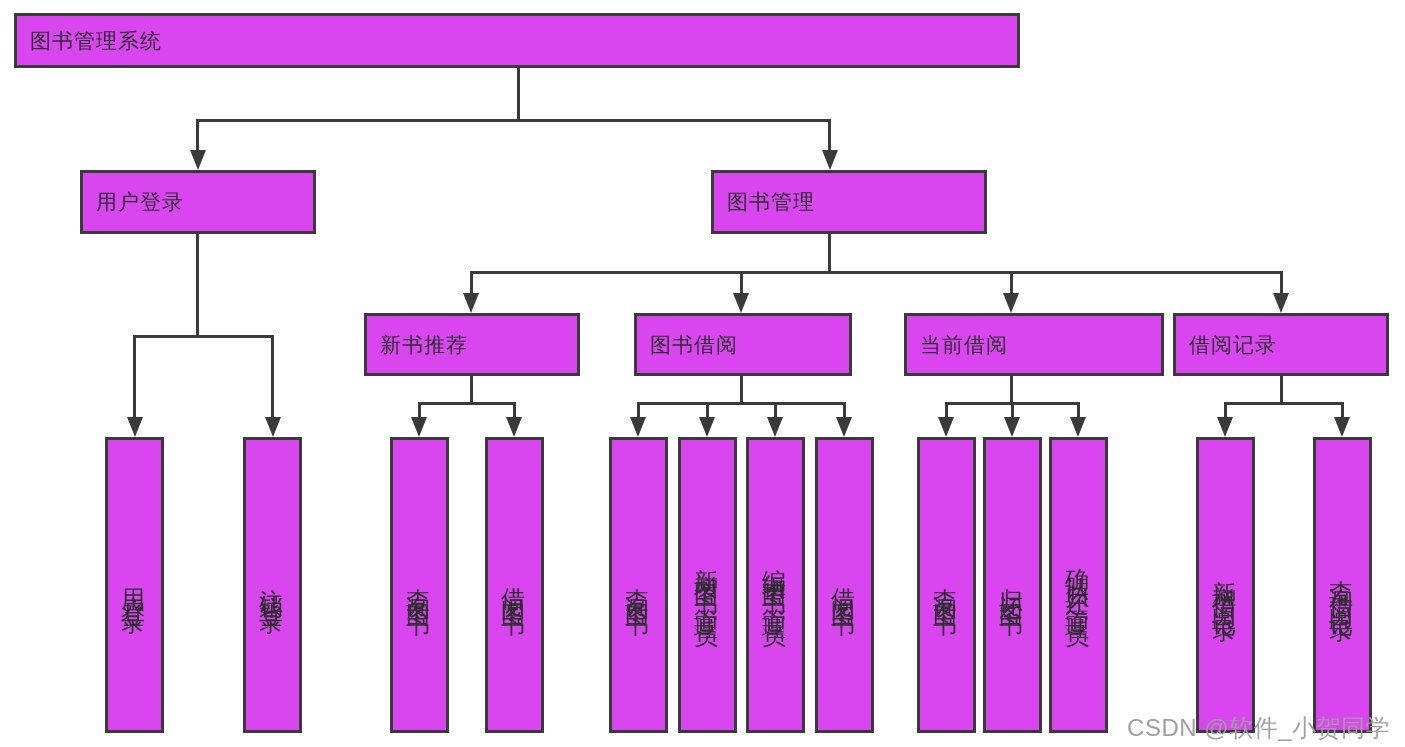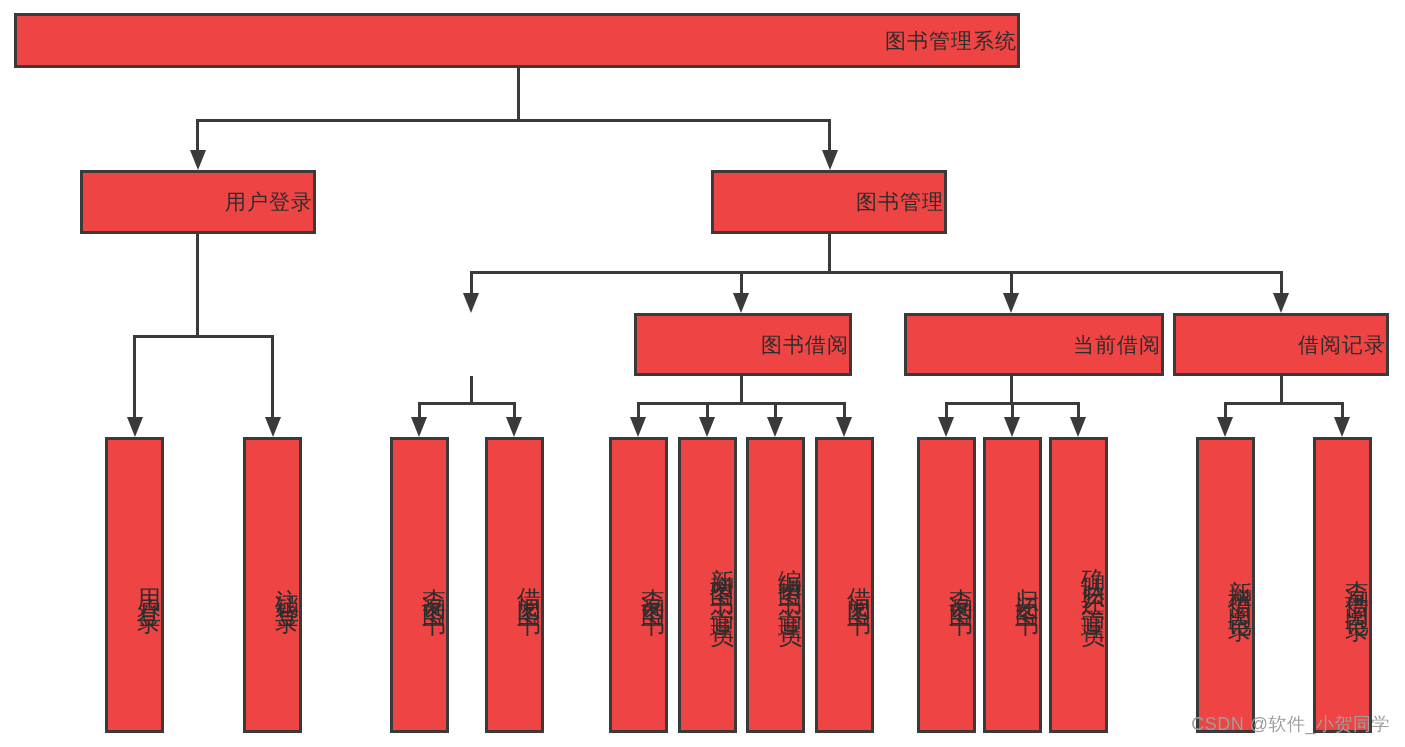--- a/index.html
+++ b/index.html
@@ -7,24 +7,24 @@
     position:relative;
     width:1405px; height:747px;
     background:#ffffff;
     font-family:"Liberation Sans", sans-serif;
     overflow:hidden;
   }
   .box {
     position:absolute;
     box-sizing:border-box;
     border:3px solid #3a3a3a;
-    background:#ef4444;
+    background:#d946ef;
     display:flex;
     align-items:center;
-    justify-content:flex-end;
+    justify-content:flex-start;
     color:#2d2d2d;
     padding-left:13px;
   }
   .hbox { font-size:21px; letter-spacing:1px; }
   .title { font-size:21px; letter-spacing:1px; }
   .vbox  { }
   .vtext {
     writing-mode:vertical-rl;
     text-orientation:mixed;
     font-size:24px;
@@ -37,21 +37,21 @@
   .arr {
     position:absolute;
     width:0; height:0;
     border-left:8px solid transparent;
     border-right:8px solid transparent;
     border-top:20px solid #3a3a3a;
   }
   .watermark {
     position:absolute;
     right:15px; top:712px;
-    font-size:18px;
+    font-size:24px;
     color:#9f9f9f;
     letter-spacing:0.5px;
     z-index:5;
     white-space:nowrap;
   }
 </style>
 </head>
 <body>
 
 <div class="stage">
@@ -63,21 +63,21 @@
   <div class="line" style="left:517px; top:68px; width:3px; height:52px;"></div>
   <div class="line" style="left:196px; top:119px; width:635px; height:3px;"></div>
   <div class="line" style="left:196px; top:119px; width:3px; height:33px;"></div>
   <div class="arr" style="left:190px; top:150px;"></div>
   <div class="line" style="left:828px; top:119px; width:3px; height:33px;"></div>
   <div class="arr" style="left:822px; top:150px;"></div>
 
   <div class="box hbox" style="left:80px; top:170px; width:236px; height:64px;">
     <span>用户登录</span>
   </div>
-  <div class="box hbox" style="left:711px; top:170px; width:236px; height:64px;">
+  <div class="box hbox" style="left:711px; top:170px; width:276px; height:64px;">
     <span>图书管理</span>
   </div>
 
   <div class="line" style="left:196px; top:234px; width:3px; height:102px;"></div>
   <div class="line" style="left:133px; top:335px; width:141px; height:3px;"></div>
   <div class="line" style="left:133px; top:335px; width:3px; height:82px;"></div>
   <div class="arr" style="left:127px; top:417px;"></div>
   <div class="line" style="left:271px; top:335px; width:3px; height:82px;"></div>
   <div class="arr" style="left:265px; top:417px;"></div>
 
@@ -85,20 +85,23 @@
   <div class="line" style="left:470px; top:271px; width:813px; height:3px;"></div>
   <div class="line" style="left:470px; top:271px; width:3px; height:23px;"></div>
   <div class="arr" style="left:463px; top:293px;"></div>
   <div class="line" style="left:740px; top:271px; width:3px; height:23px;"></div>
   <div class="arr" style="left:733px; top:293px;"></div>
   <div class="line" style="left:1010px; top:271px; width:3px; height:23px;"></div>
   <div class="arr" style="left:1003px; top:293px;"></div>
   <div class="line" style="left:1280px; top:271px; width:3px; height:23px;"></div>
   <div class="arr" style="left:1273px; top:293px;"></div>
 
+  <div class="box hbox" style="left:364px; top:313px; width:216px; height:63px;">
+    <span>新书推荐</span>
+  </div>
   <div class="box hbox" style="left:634px; top:313px; width:218px; height:63px;">
     <span>图书借阅</span>
   </div>
   <div class="box hbox" style="left:904px; top:313px; width:260px; height:63px;">
     <span>当前借阅</span>
   </div>
   <div class="box hbox" style="left:1173px; top:313px; width:216px; height:63px;">
     <span>借阅记录</span>
   </div>
 

